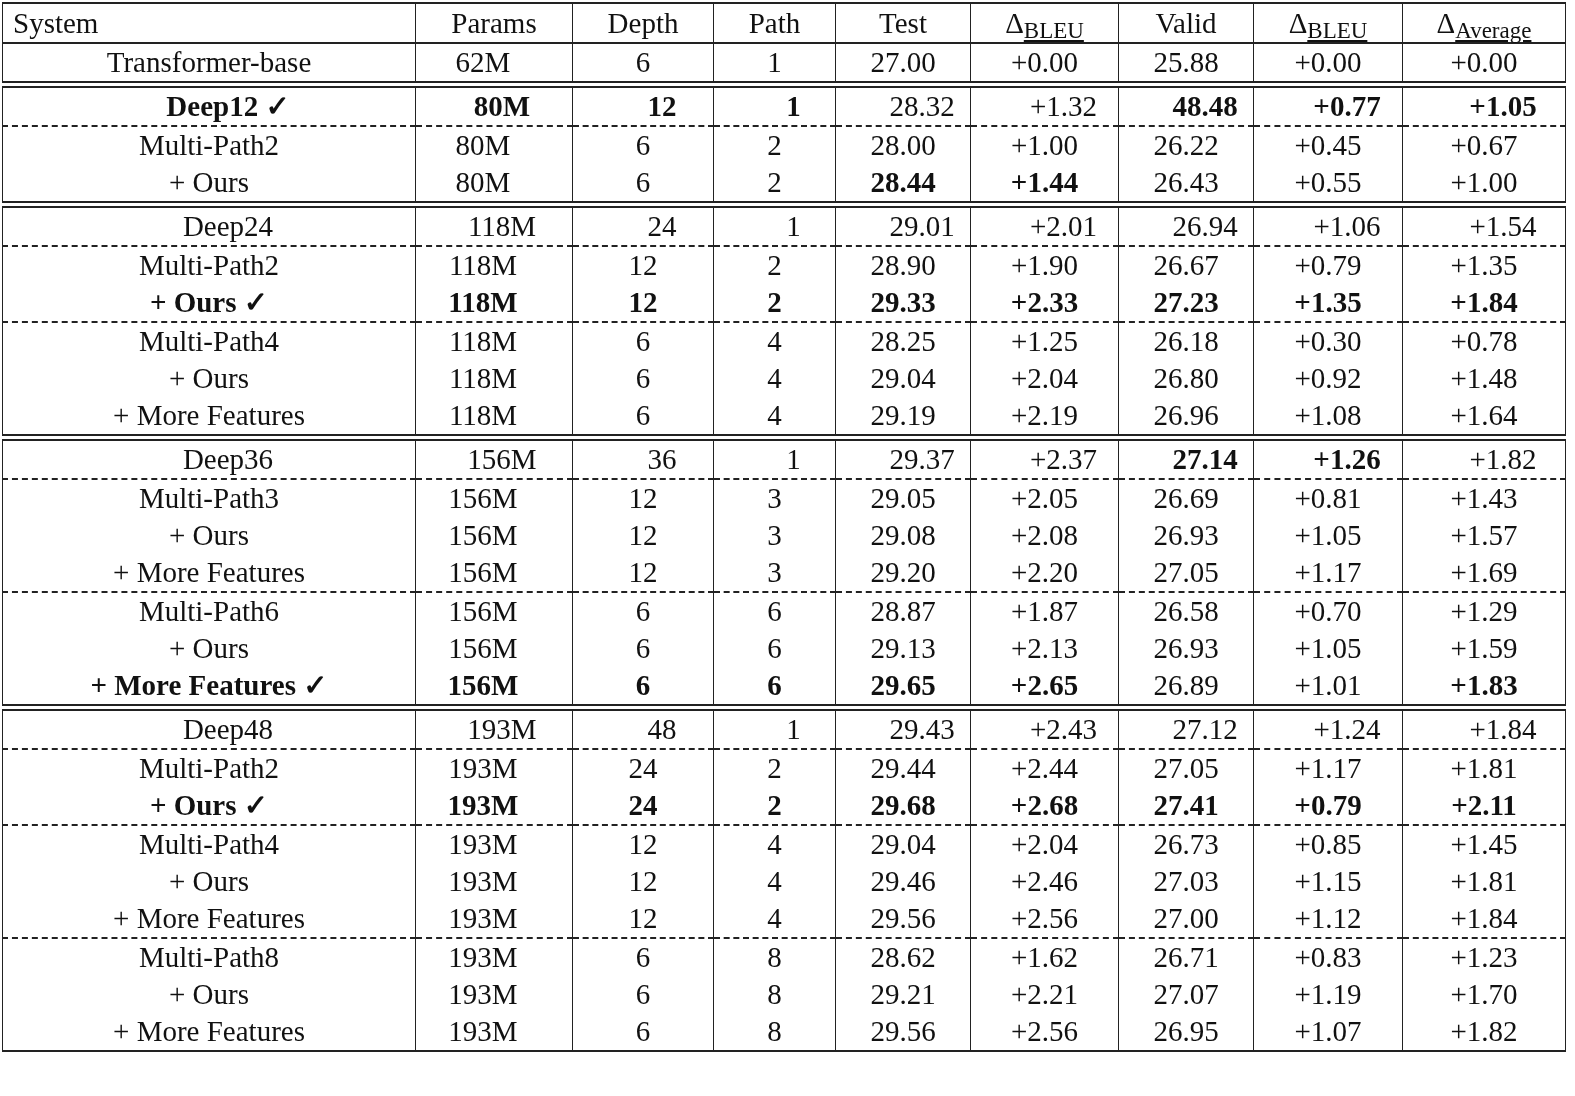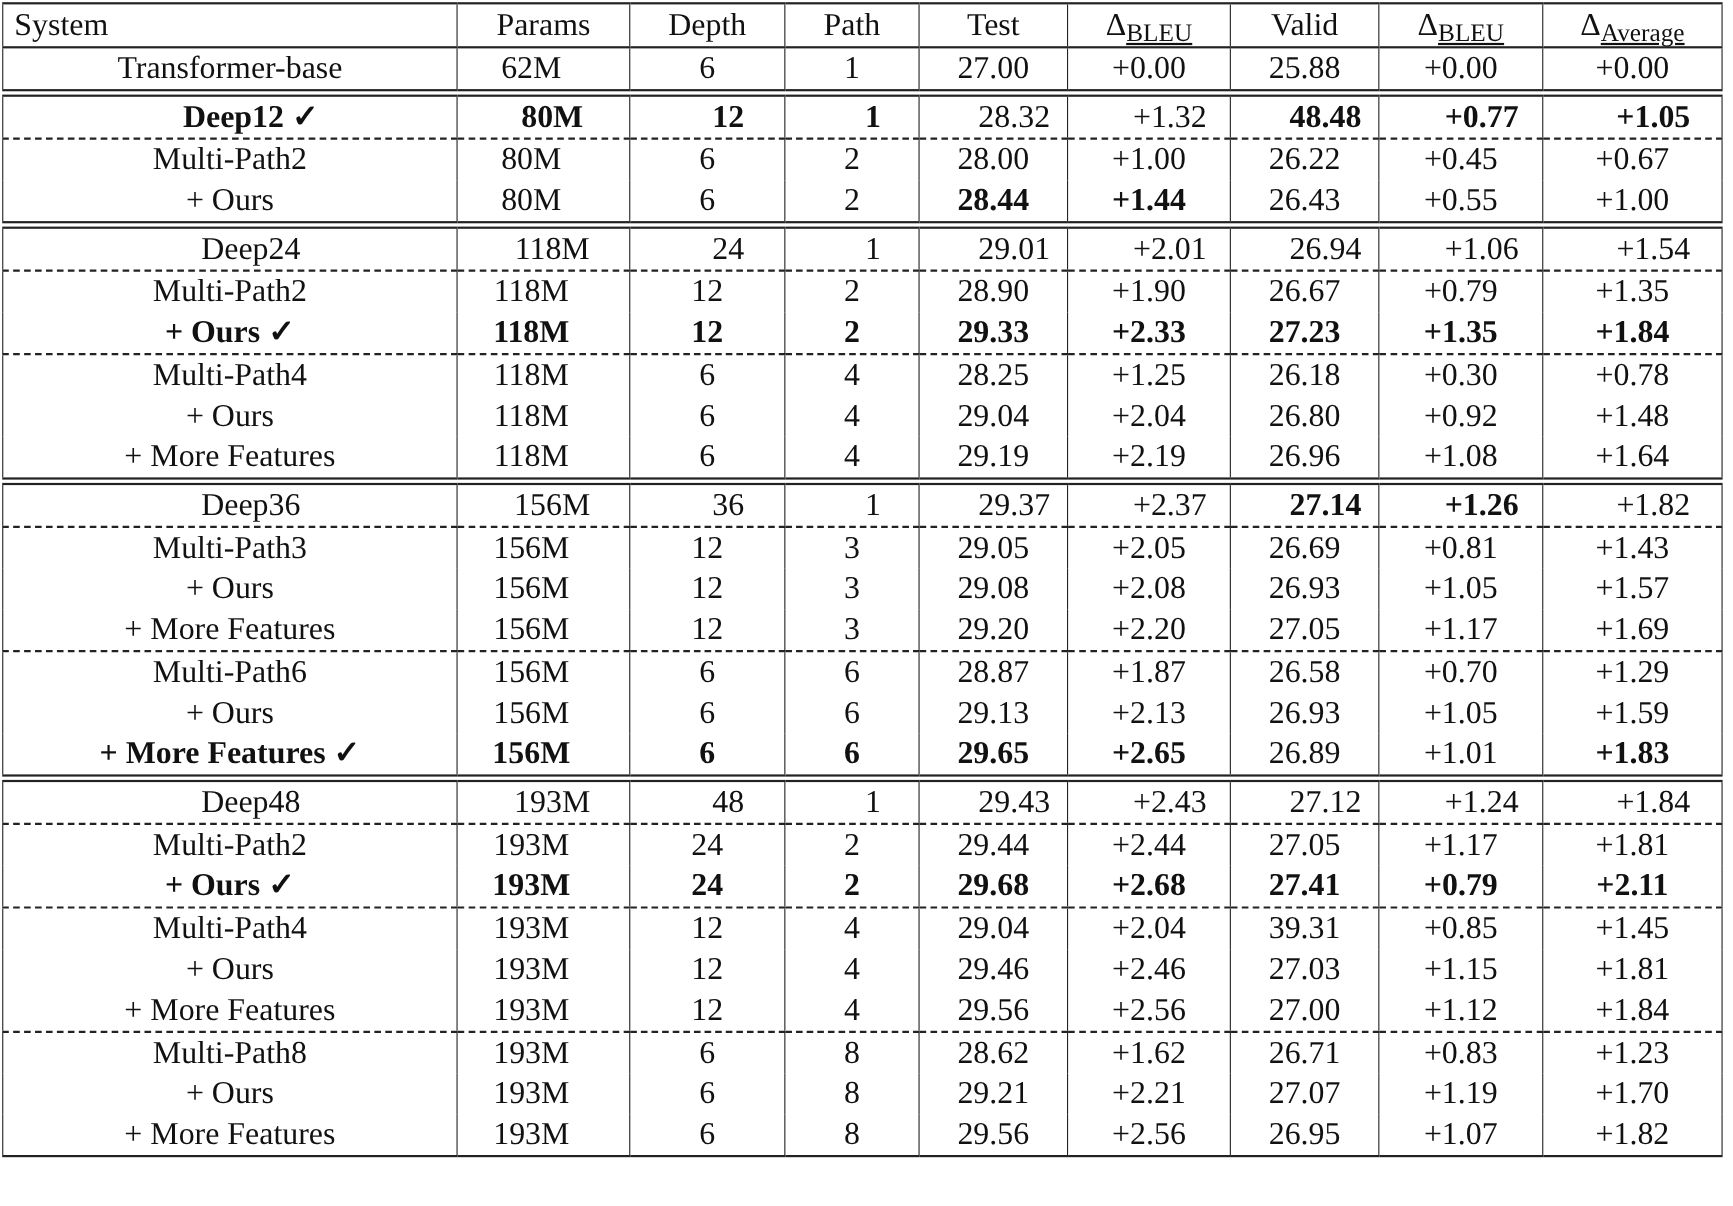--- a/index.html
+++ b/index.html
@@ -267,21 +267,21 @@
         <td class="num b">+0.79</td>
         <td class="num b">+2.11</td>
       </tr>
       <tr class="dash-top">
         <td>Multi-Path4</td>
         <td class="params">193M</td>
         <td class="num">12</td>
         <td class="num">4</td>
         <td class="num">29.04</td>
         <td class="num">+2.04</td>
-        <td class="num">39.31</td>
+        <td class="num">26.73</td>
         <td class="num">+0.85</td>
         <td class="num">+1.45</td>
       </tr>
       <tr>
         <td class="indent">+ Ours</td>
         <td class="params">193M</td>
         <td class="num">12</td>
         <td class="num">4</td>
         <td class="num">29.46</td>
         <td class="num">+2.46</td>

